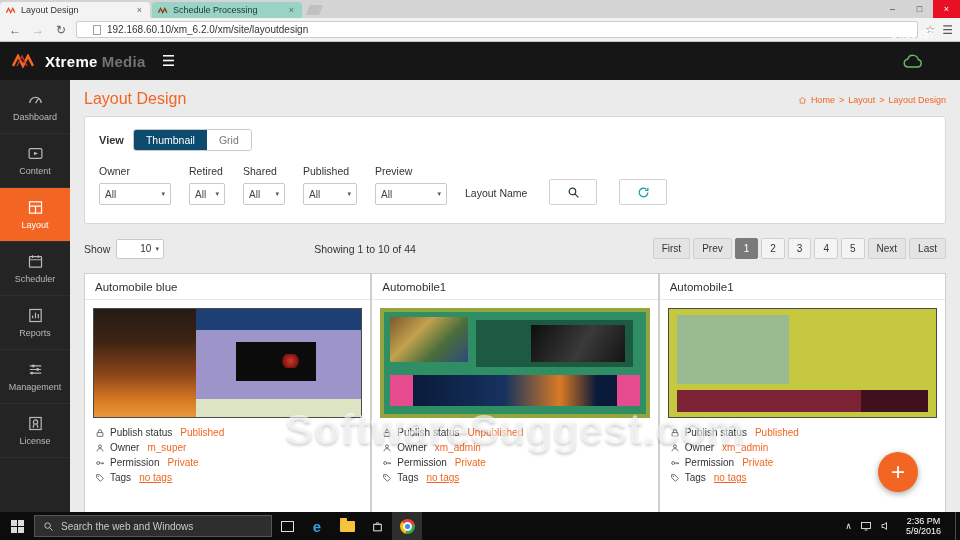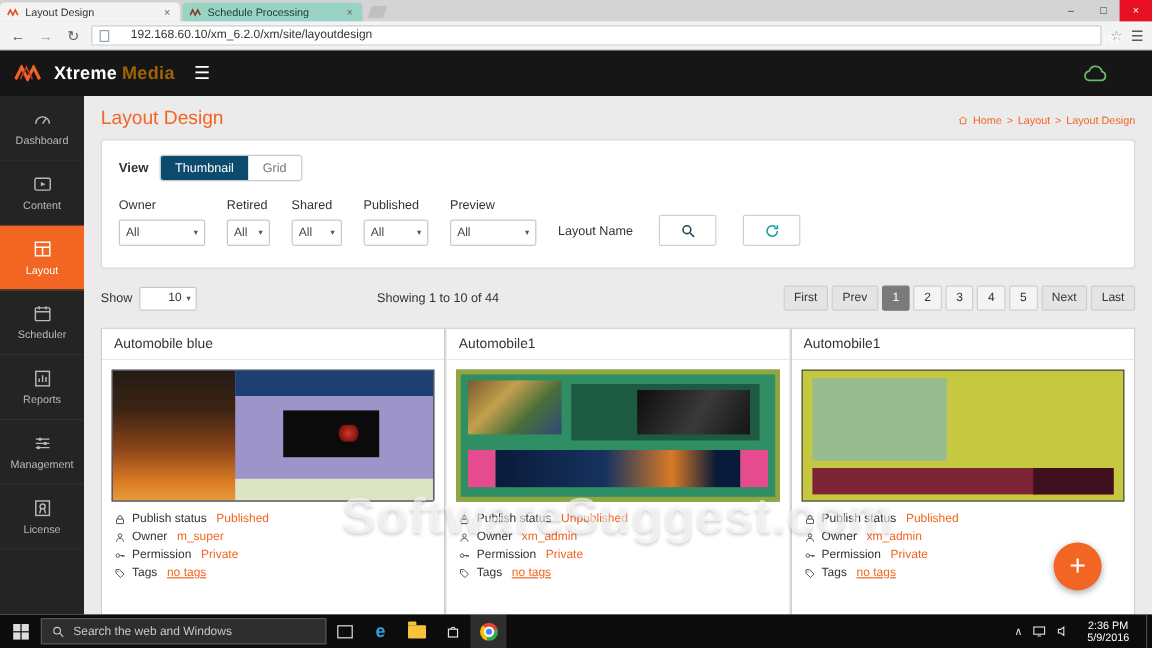--- a/index.html
+++ b/index.html
@@ -19,31 +19,31 @@
   .wincontrols { margin-left:auto; display:flex; }
   .winbtn { width:27px; height:18px; display:flex; align-items:center; justify-content:center; font-size:9px; color:#333; }
   .winbtn.close { background:#e81123; color:#fff; }
 
   
   #navbar { position:absolute; top:18px; left:0; right:0; height:24px; background:#f3f3f3;
             border-bottom:1px solid #c6c6c6; display:flex; align-items:center; padding:0 7px; gap:7px; }
   .nav-ic { font-size:12px; color:#5a5a5a; width:16px; text-align:center; line-height:1; }
   .nav-ic.dim { color:#ababab; }
   #omnibox { flex:1; height:17px; background:#fff; border:1px solid #cdcdcd; border-radius:2px;
-             display:flex; align-items:center; padding:0 6px; gap:18px; font-size:10px; color:#333; }
+             display:flex; align-items:center; padding:0 16px; gap:6px; font-size:10px; color:#333; }
   .doc-ic { width:8px; height:10px; border:1px solid #8fa6b8; background:#fff; flex:0 0 auto; }
   .star { color:#8b8b8b; font-size:11px; }
   .menu-ic { color:#5a5a5a; font-size:12px; }
 
   
   #appheader { position:absolute; top:42px; left:0; right:0; height:38px; background:#161616;
                display:flex; align-items:center; padding:0 12px; color:#fff; }
   .brand { display:flex; align-items:center; gap:7px; }
   .brand-name { font-size:15px; font-weight:bold; letter-spacing:.3px; }
-  .brand-second { color:#a16207; margin-left:4px; }
+  .brand-second { color:#737373; margin-left:4px; }
   .hamburger { margin-left:16px; font-size:15px; color:#fff; cursor:default; }
   .header-right { margin-left:auto; display:flex; align-items:center; gap:14px; font-size:10px;flex-direction:column; }
   .user-chip { display:flex; align-items:center; gap:5px; }
   .caret { font-size:7px; }
 
   
   #sidebar { position:absolute; top:80px; left:0; width:70px; bottom:28px; background:#242424; }
   .side-item { height:54px; display:flex; flex-direction:column; align-items:center; justify-content:center;
                gap:4px; color:#b9b9b9; font-size:9px; border-bottom:1px solid #2e2e2e; }
   .side-item svg { width:17px; height:17px; stroke:currentColor; fill:none; stroke-width:1.7; }

